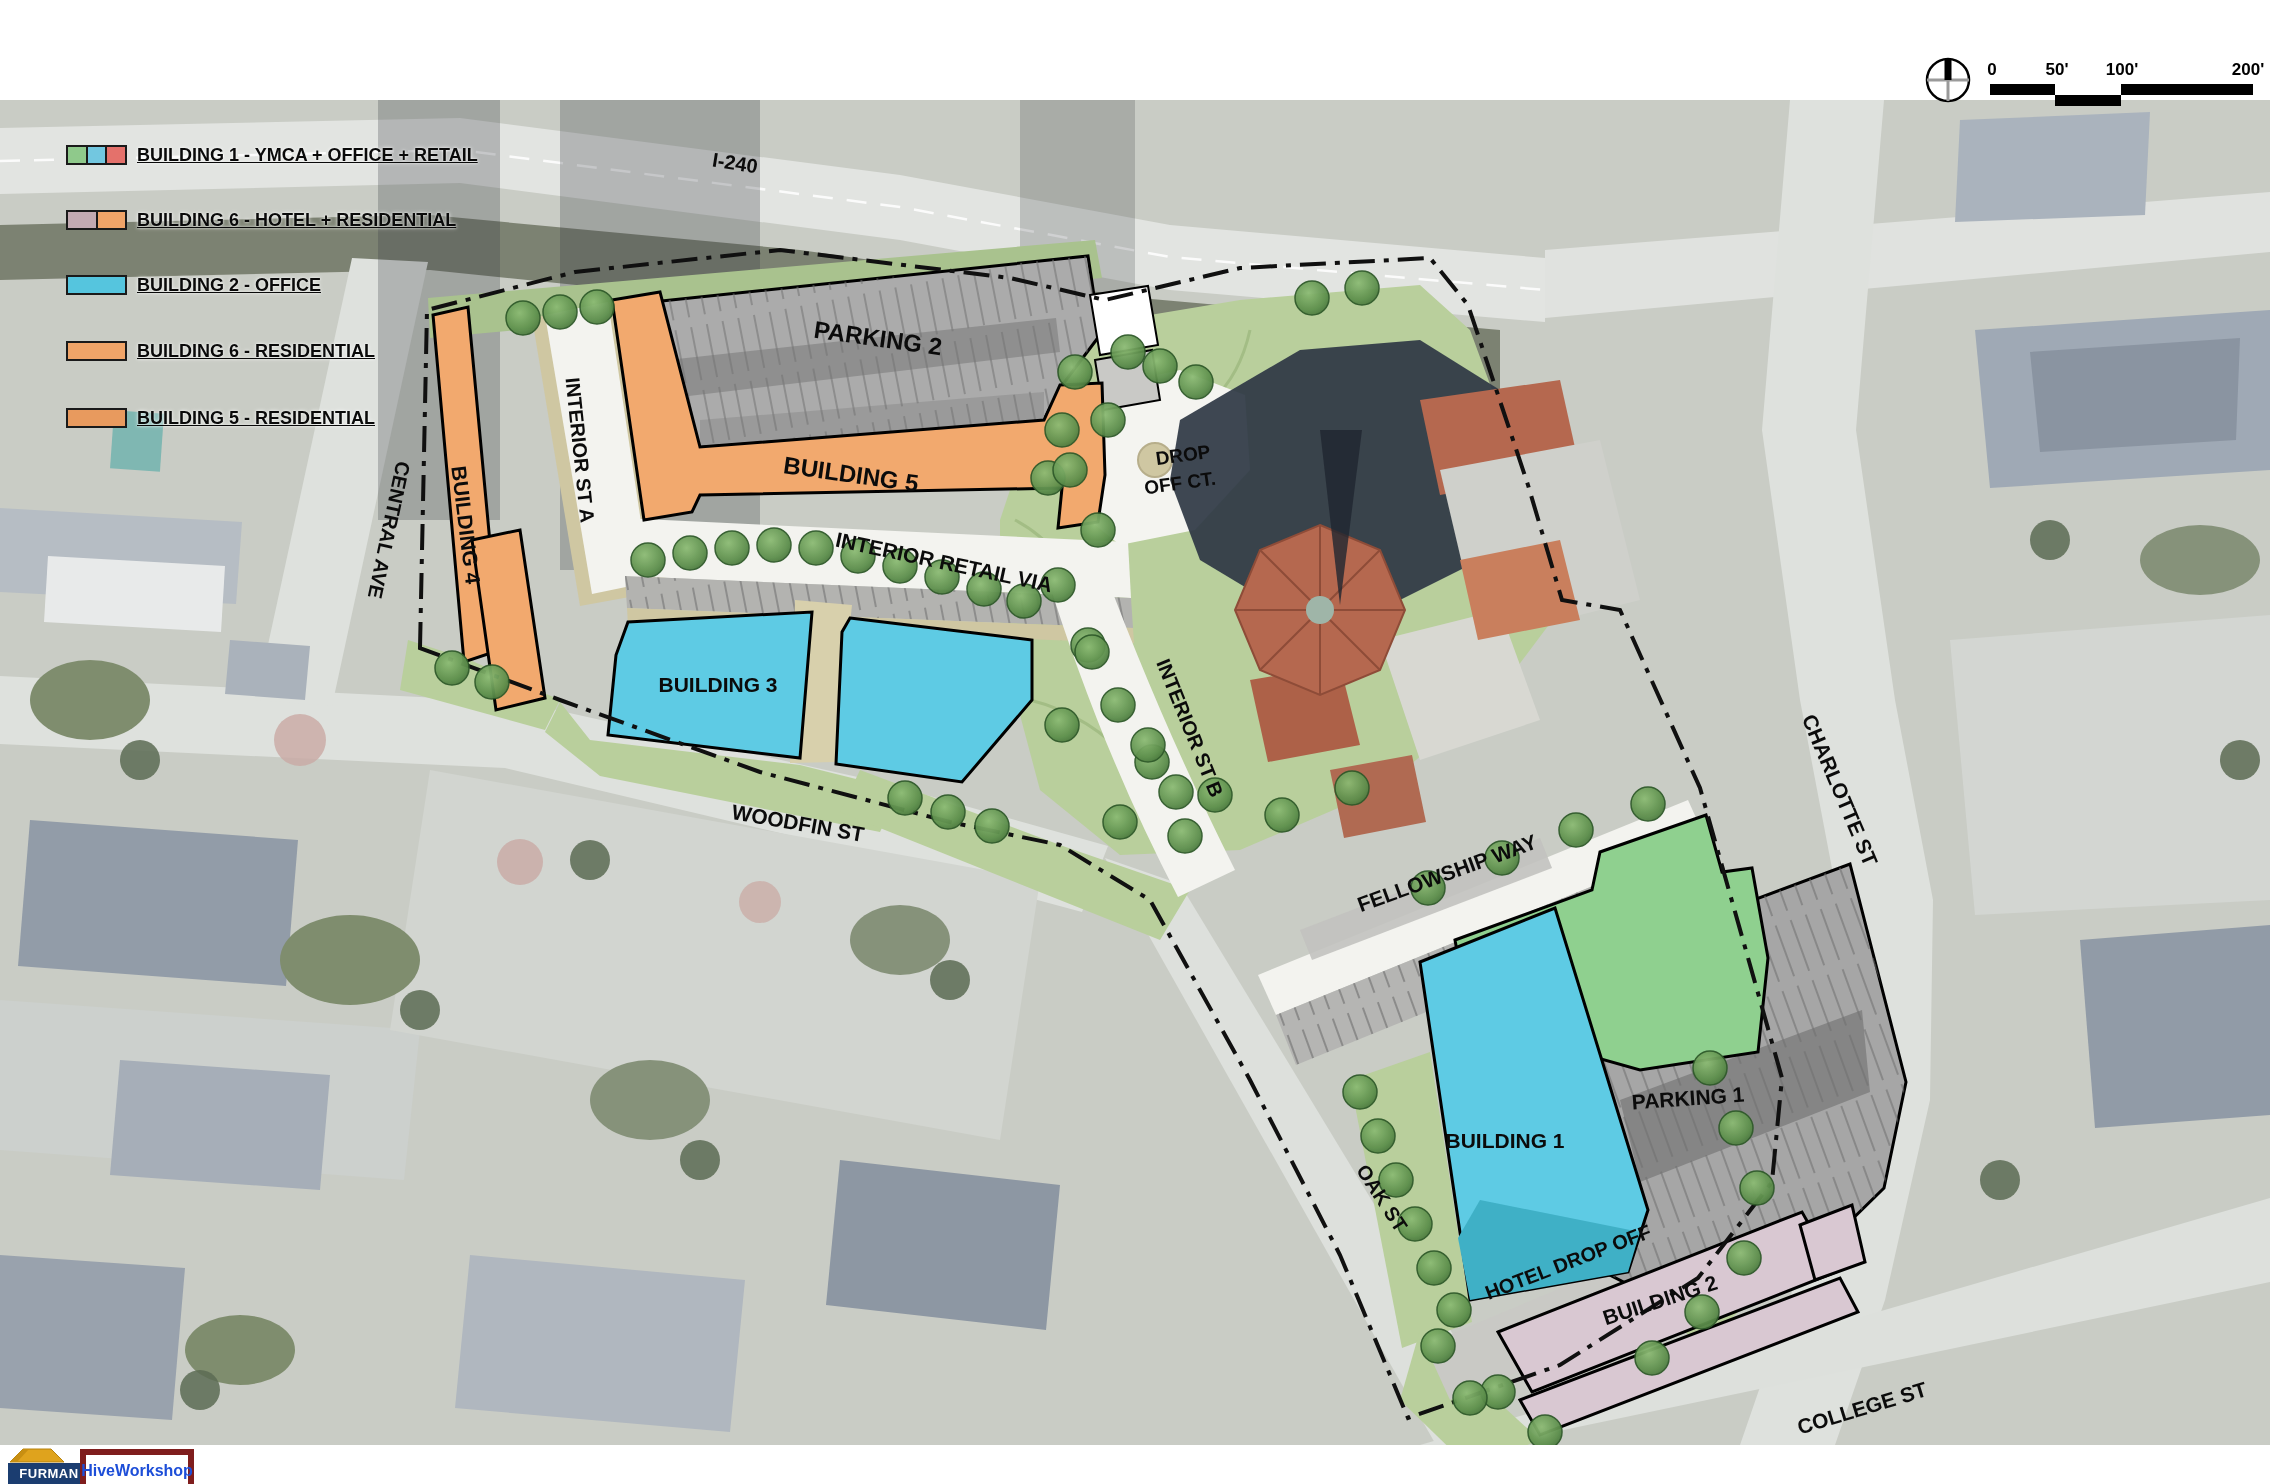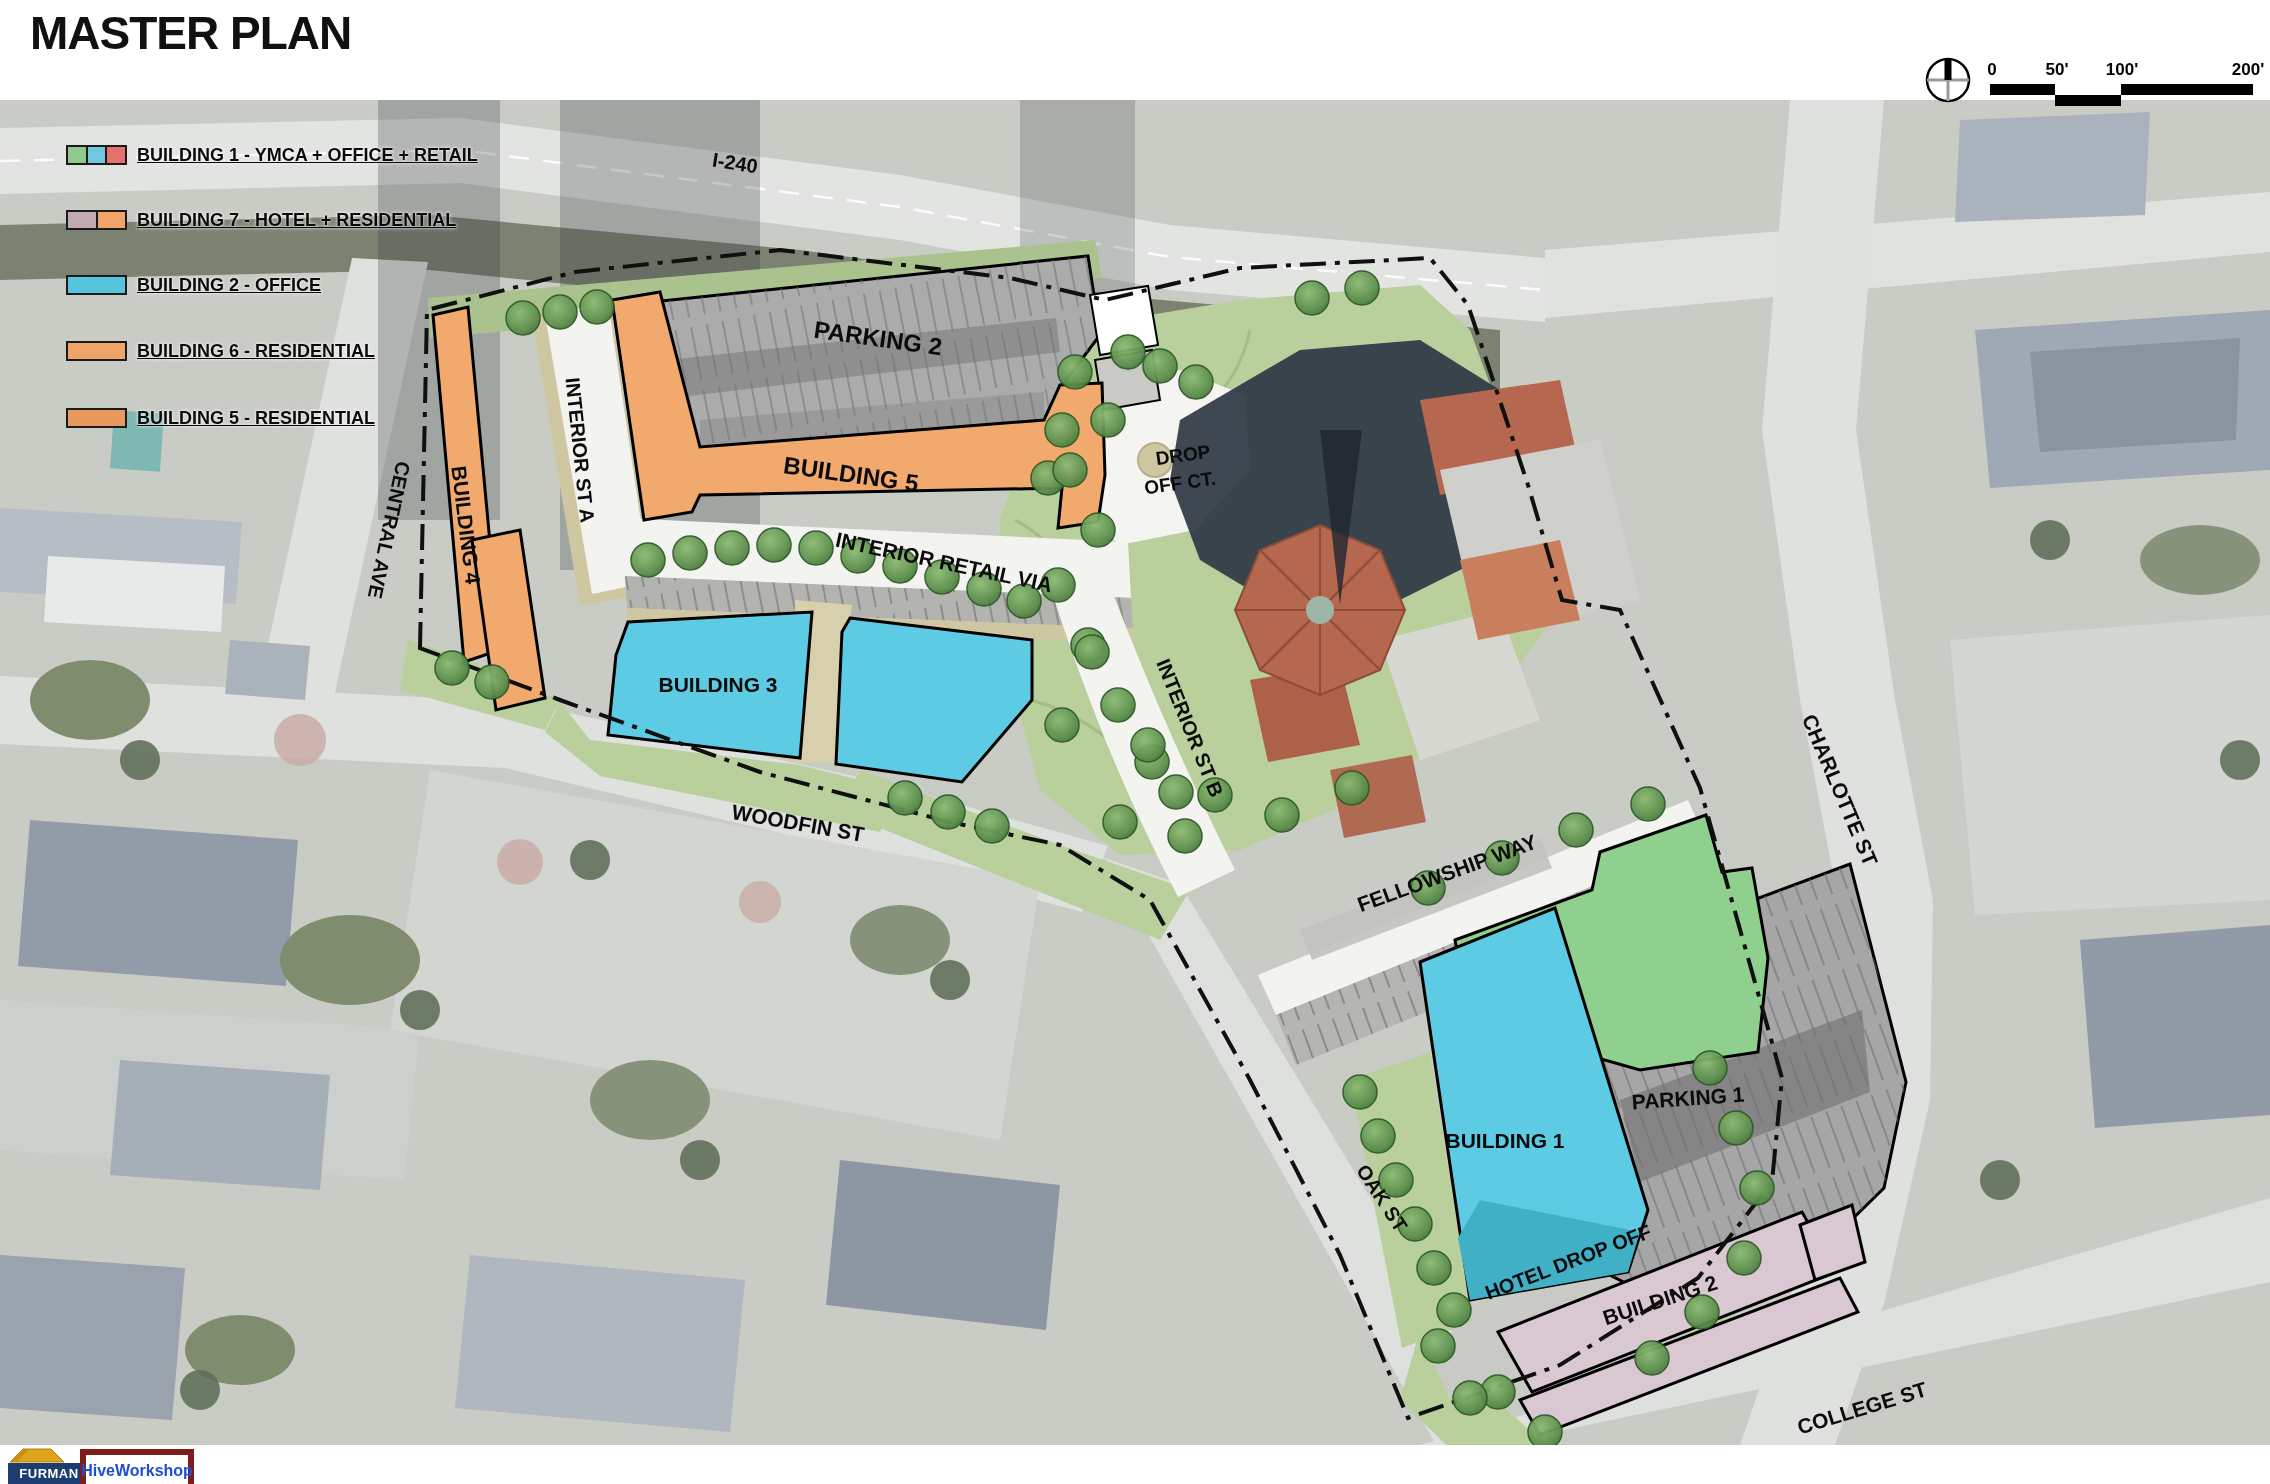--- a/index.html
+++ b/index.html
@@ -311,37 +311,36 @@
     <text class="scl" x="1992" y="75" font-size="17" text-anchor="middle">0</text>
     <text class="scl" x="2057" y="75" font-size="17" text-anchor="middle">50'</text>
     <text class="scl" x="2122" y="75" font-size="17" text-anchor="middle">100'</text>
     <text class="scl" x="2248" y="75" font-size="17" text-anchor="middle">200'</text>
     <rect x="1990" y="84" width="65" height="11" fill="#000"></rect>
     <rect x="2055" y="95" width="66" height="11" fill="#000"></rect>
     <rect x="2121" y="84" width="132" height="11" fill="#000"></rect>
   </g>
 </svg>
 
-  <div class="page-title">MASTER PLAN</div>
 
   <div class="legend">
     <div class="lg-row" style="top:4px">
       <div class="lg-sw">
         <div class="c-green"></div>
           <div class="c-blue"></div>
           <div class="c-red"></div>
       </div>
       <span class="lg-label">BUILDING 1 - YMCA + OFFICE + RETAIL</span>
     </div>
     <div class="lg-row" style="top:69px">
       <div class="lg-sw">
         <div class="c-mauve"></div>
           <div class="c-orange"></div>
       </div>
-      <span class="lg-label">BUILDING 7 - HOTEL + RESIDENTIAL</span>
+      <span class="lg-label">BUILDING 6 - HOTEL + RESIDENTIAL</span>
     </div>
     <div class="lg-row" style="top:134px">
       <div class="lg-sw">
           <div class="c-cyan"></div>
         </div>
       <span class="lg-label">BUILDING 2 - OFFICE</span>
     </div>
     <div class="lg-row" style="top:200px">
       <div class="lg-sw">
           <div class="c-orange"></div>

